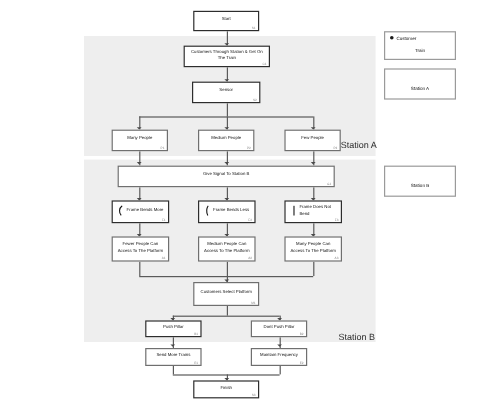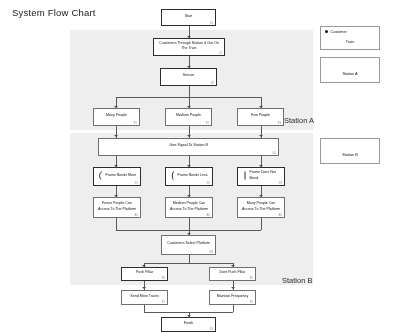--- a/index.html
+++ b/index.html
@@ -140,21 +140,20 @@
   }
   #legend-train { left: 320px; top: 40px; }
   #legend-stationa { left: 320px; top: 72px; }
   #legend-stationb { left: 320px; top: 153px; }
 </style>
 </head>
 <body>
 
 <div id="canvas">
 
-  <div class="chart-title">System Flow Chart</div>
 
   <div class="band" id="band-a"></div>
   <div class="band" id="band-b"></div>
   <div class="band-label" id="band-a-label">Station A</div>
   <div class="band-label" id="band-b-label">Station B</div>
 
   <div class="edge v" style="left:188.6px; top:26px; height:12px;"></div>
   <div class="arrow" style="left:186.6px; top:35.5px;"></div>
 
   <div class="edge v" style="left:188.6px; top:56px; height:12px;"></div>

